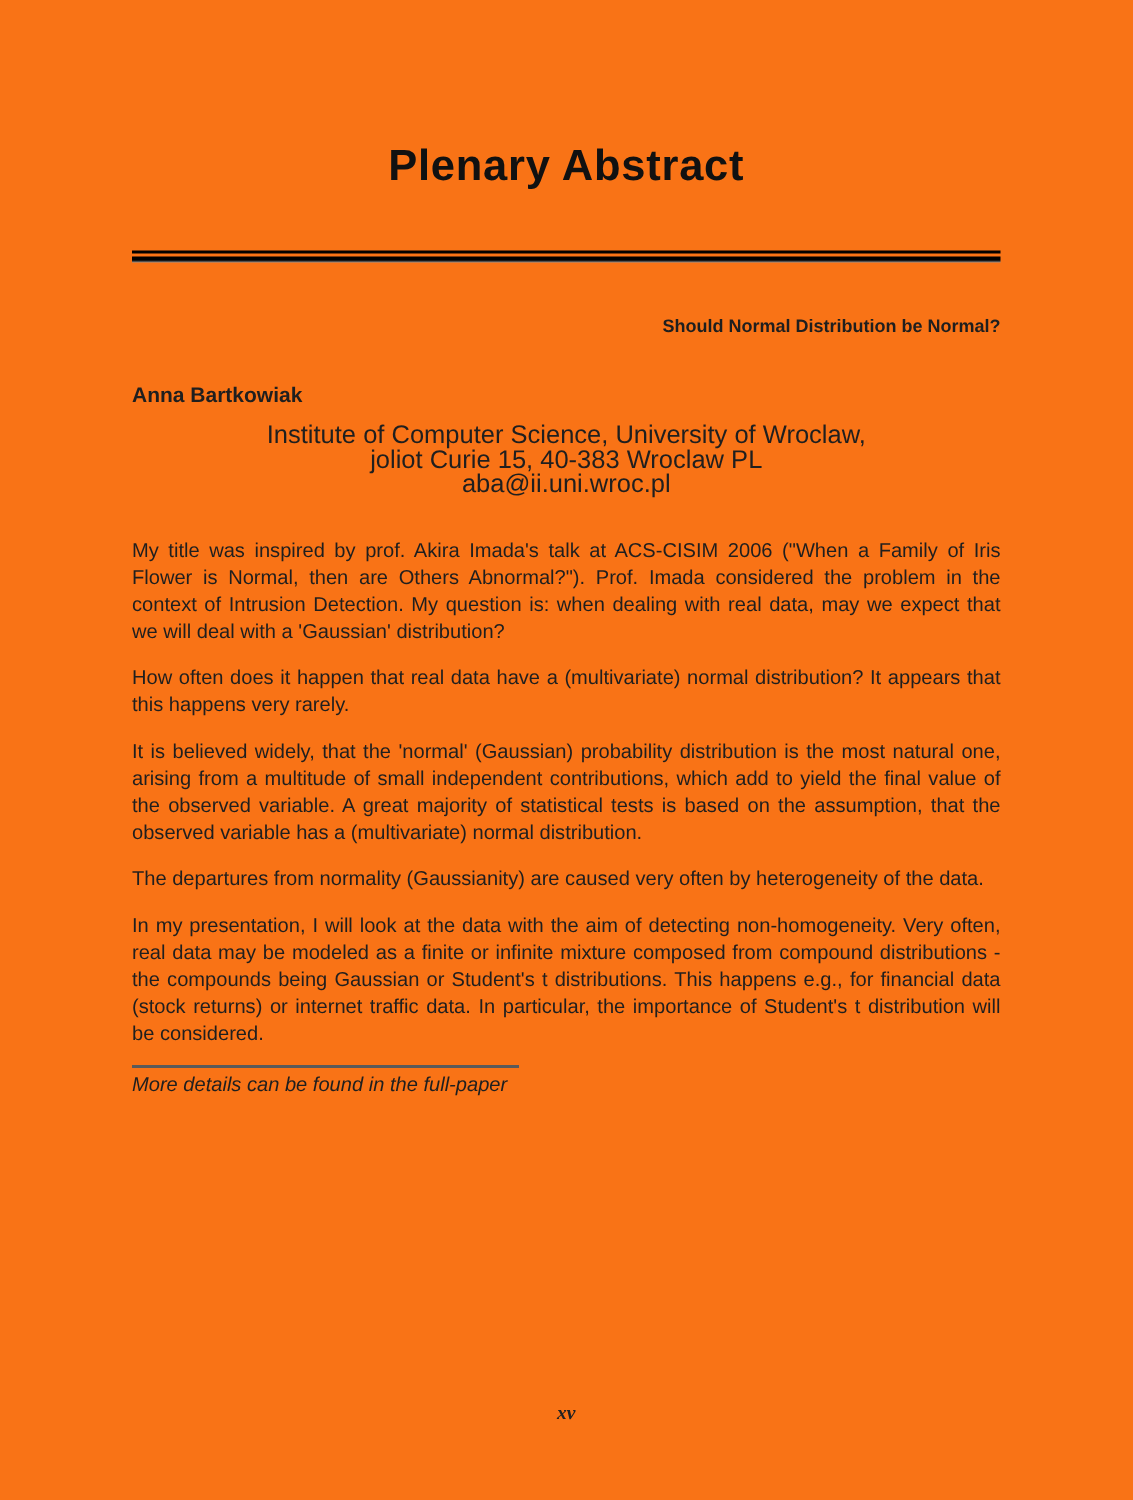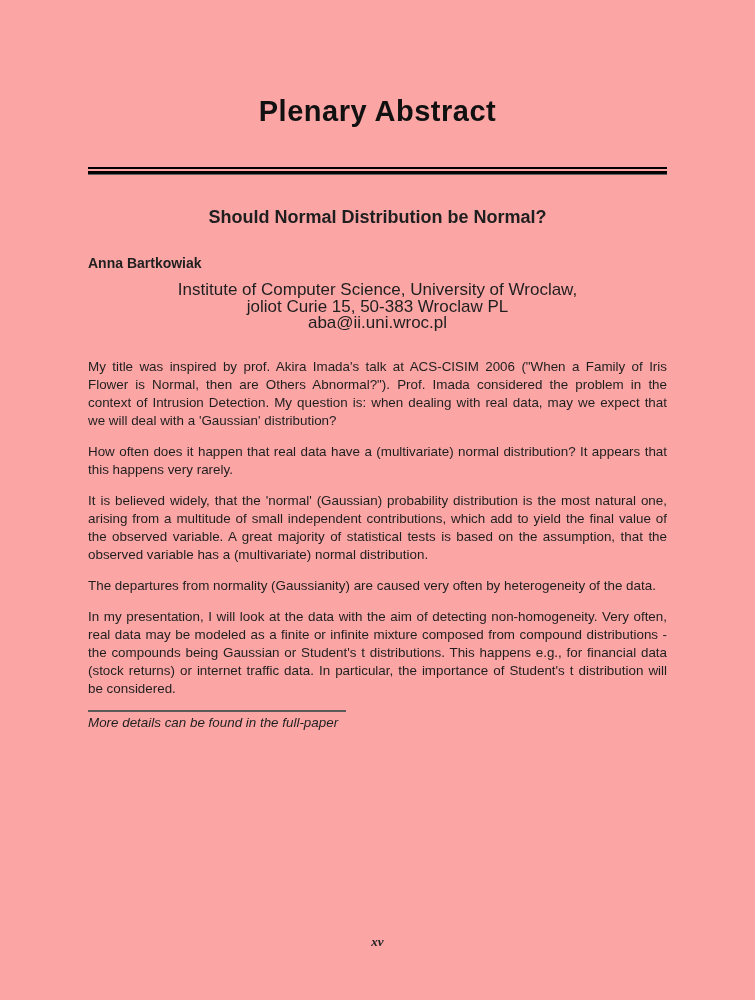--- a/index.html
+++ b/index.html
@@ -4,21 +4,21 @@
 <style>
   html, body {
     margin: 0;
     padding: 0;
     background: #ffffff;
   }
   .page {
     position: relative;
     width: 755px;
     height: 1000px;
-    background: #fca5a5;
+    background: #f97316;
     color: #1f1f1f;
     font-family: "Liberation Sans", sans-serif;
     overflow: hidden;
     box-sizing: border-box;
   }
   .content {
     padding: 0 88px;
   }
   .doc-title {
     margin: 94px 0 0 0;
@@ -38,22 +38,22 @@
   }
   .rule-gap {
     height: 2px;
   }
   .rule-thick {
     height: 4px;
     background: linear-gradient(to bottom, #000000 0%, #000000 60%, #8a8a8a 100%);
   }
   .abstract-heading {
     margin: 33px 0 0 0;
-    text-align: center;
-    font-size: 18px;
+    text-align: right;
+    font-size: 12px;
     line-height: 18px;
     font-weight: bold;
   }
   .author {
     margin: 28px 0 0 0;
     text-align: left;
     font-size: 14px;
     line-height: 18px;
     font-weight: bold;
   }
@@ -113,21 +113,21 @@
       <div class="rule-gap"></div>
       <div class="rule-thick"></div>
     </div>
 
     <h2 class="abstract-heading">Should Normal Distribution be Normal?</h2>
 
     <div class="author">Anna Bartkowiak</div>
 
     <div class="affiliation">
       <div>Institute of Computer Science, University of Wroclaw,</div>
-      <div>joliot Curie 15, 50-383 Wroclaw PL</div>
+      <div>joliot Curie 15, 40-383 Wroclaw PL</div>
       <div>aba@ii.uni.wroc.pl</div>
     </div>
 
     <p class="body-par first">My title was inspired by prof. Akira Imada's talk at ACS-CISIM 2006 ("When a Family of Iris Flower is Normal, then are Others Abnormal?"). Prof. Imada considered the problem in the context of Intrusion Detection. My question is: when dealing with real data, may we expect that we will deal with a 'Gaussian' distribution?</p>
 
     <p class="body-par">How often does it happen that real data have a (multivariate) normal distribution? It appears that this happens very rarely.</p>
 
     <p class="body-par">It is believed widely, that the 'normal' (Gaussian) probability distribution is the most natural one, arising from a multitude of small independent contributions, which add to yield the final value of the observed variable. A great majority of statistical tests is based on the assumption, that the observed variable has a (multivariate) normal distribution.</p>
 
     <p class="body-par">The departures from normality (Gaussianity) are caused very often by heterogeneity of the data.</p>

